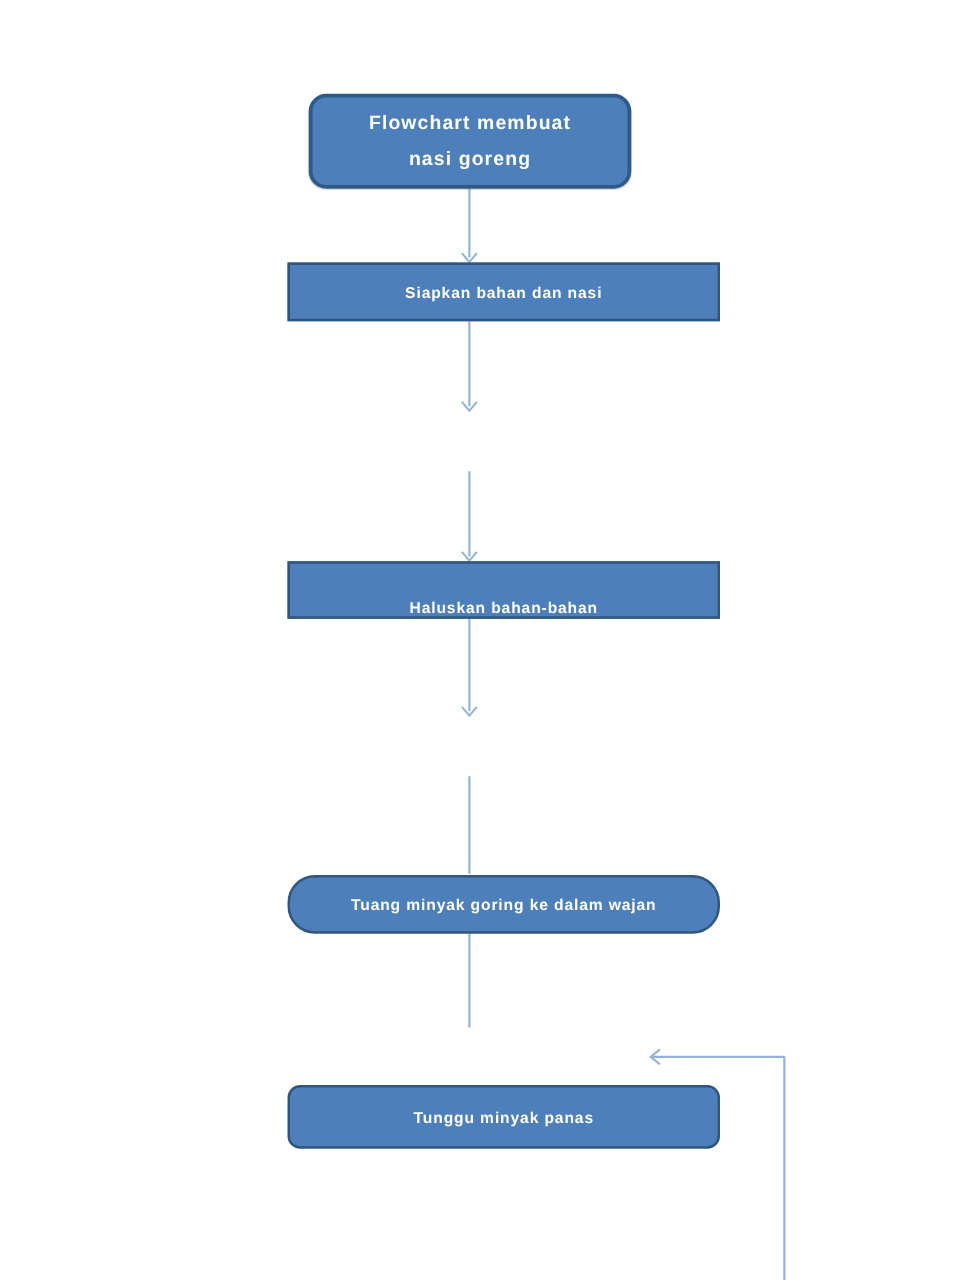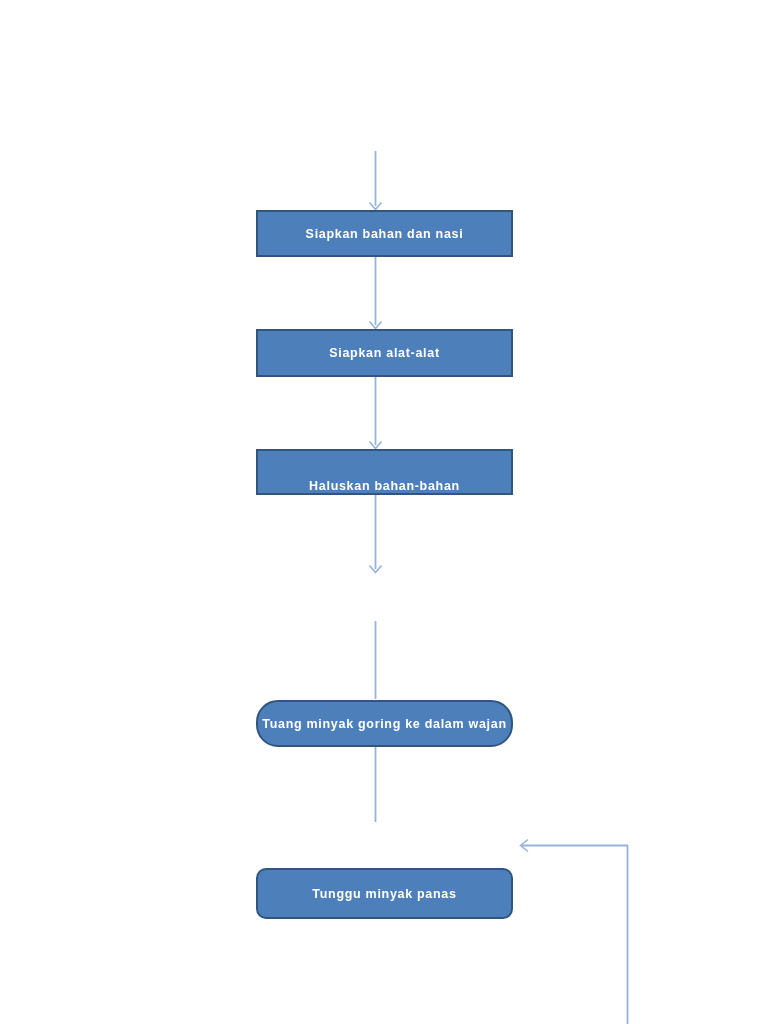--- a/index.html
+++ b/index.html
@@ -39,31 +39,30 @@
     font-weight:bold;
     letter-spacing:0.9px;
     line-height:29px;
     display:flex;align-items:center;justify-content:center;
     text-align:center;
     padding:0 26px;
     box-shadow:0 1px 1px rgba(0,0,0,0.15);
   }
   .step{
     position:absolute;
-    left:230px;width:257px;
+    left:230px;width:346px;
     box-sizing:border-box;
     background:var(--box-fill);
     border:2.5px solid var(--box-border);
     color:var(--text);
     font-size:12.5px;
     font-weight:600;
     letter-spacing:0.7px;
     display:flex;align-items:center;justify-content:center;
     text-align:center;
-    margin-left:26px;
   }
   .s0{top:210px;height:47px;}
   .s1{top:329px;height:48px;}
   .s2{top:449px;height:46px;align-items:flex-end;}
   .s3{top:573px;height:48px;}
   .s4{top:700px;height:47px;border-radius:22px;}
   .s5{top:868px;height:51px;border-radius:10px;}
   .cline{
     stroke:var(--connector);
     stroke-width:1.8;
@@ -96,28 +95,28 @@
 
     <line class="cline" x1="375.5" y1="621" x2="375.5" y2="699"></line>
 
     <line class="cline" x1="375.5" y1="747" x2="375.5" y2="822"></line>
 
     <line class="cline" x1="522" y1="845.5" x2="628" y2="845.5"></line>
     <line class="cline" x1="627.5" y1="845.5" x2="627.5" y2="1024"></line>
     <polyline class="ahead" points="528,839.5 520.5,845.5 528,851.5"></polyline>
   </svg>
 
+  <div class="title-box">
+    <span>Flowchart membuat nasi goreng</span>
+  </div>
 
   <div class="step s0">
     <span>Siapkan bahan dan nasi</span>
   </div>
 
-  <div class="step s1">
-    <span>Siapkan alat-alat</span>
-  </div>
 
   <div class="step s2">
     <span>Haluskan bahan-bahan</span>
   </div>
 
 
   <div class="step s4">
     <span>Tuang minyak goring ke dalam wajan</span>
   </div>
 

